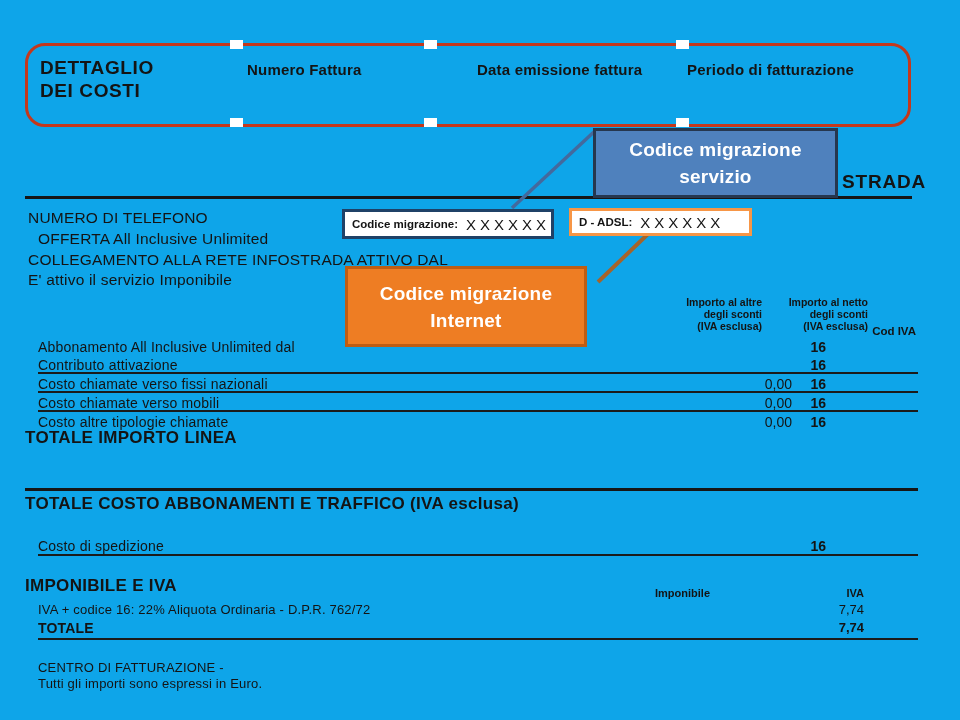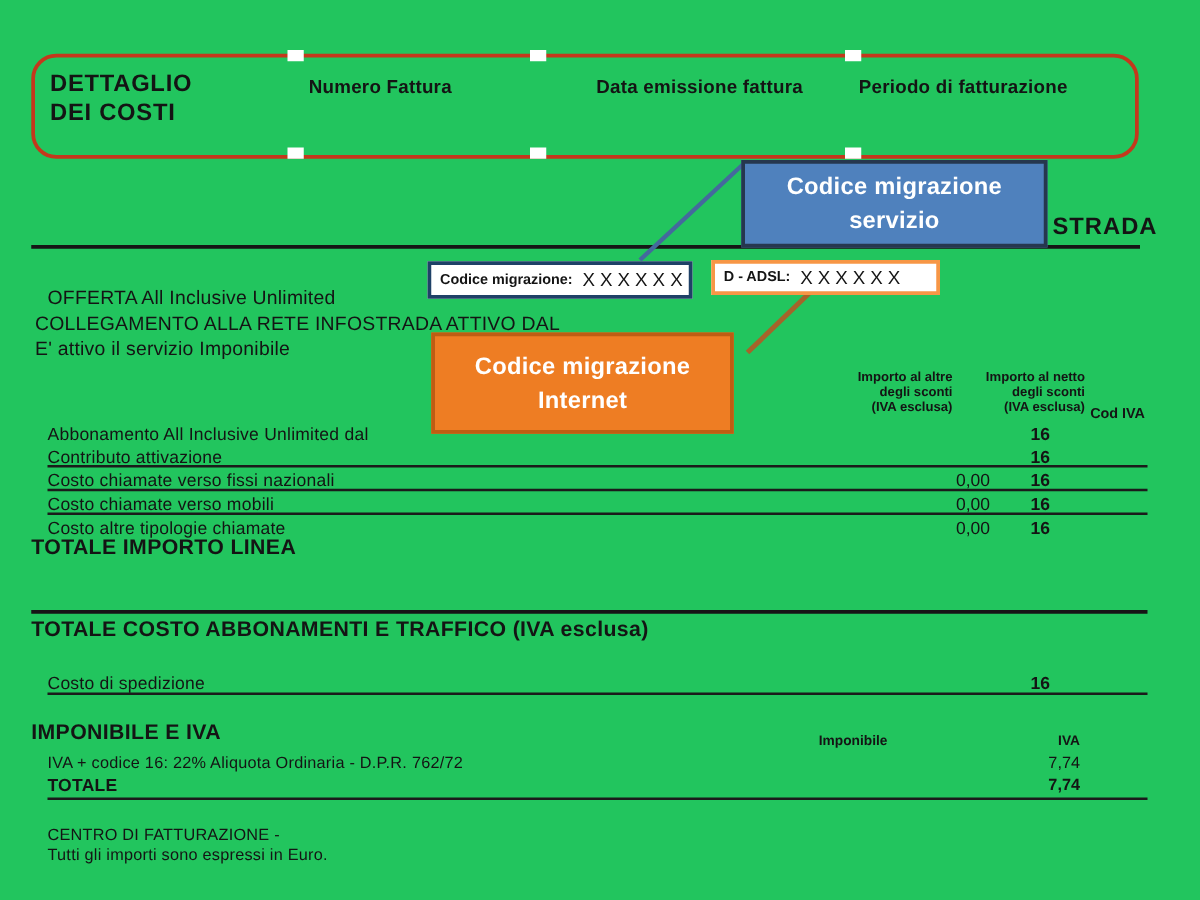--- a/index.html
+++ b/index.html
@@ -1,17 +1,17 @@
 <!DOCTYPE html>
 <html style="--red-border: #C4381C; --blue-callout-fill: #4F81BD; --blue-callout-border: #26374E; --orange-callout-fill: #EE7D23; --orange-callout-border: #BE5D13; --blue-box-border: #1F4167; --orange-box-border: #F79646; --blue-connector: #44699D; --orange-connector: #A5642A;"><head>
 <meta charset="utf-8">
 <style>
   html,body{margin:0;padding:0;background:#ffffff;}
   #canvas{
-    position:relative;width:960px;height:720px;background:#22c55e;overflow:hidden;
+    position:relative;width:960px;height:720px;background:#0ea5e9;overflow:hidden;
     font-family:"Liberation Sans","DejaVu Sans",sans-serif;color:#141414;
   }
   
   .red-box{position:absolute;left:25px;top:43px;width:880px;height:78px;
     border:3px solid var(--red-border,#C4381C);border-radius:20px;z-index:0;}
   .gap{position:absolute;width:13px;height:9px;background:#fff;z-index:1;}
   .gt{top:40px}.gb{top:118px}
   .gx1{left:230px}.gx2{left:424px}.gx3{left:676px}
   .h-title{position:absolute;left:40px;top:56px;font-size:19px;font-weight:bold;
     line-height:23px;letter-spacing:.6px;z-index:1;}
@@ -42,21 +42,21 @@
     background:var(--orange-callout-fill,#EE7D23);border:3px solid var(--orange-callout-border,#BE5D13);}
   
   .colh{position:absolute;top:296px;font-size:10.5px;font-weight:bold;line-height:12px;
     text-align:right;z-index:1;}
   .ch-lordo{right:198px}.ch-netto{right:92px}
   .ch-codiva{position:absolute;top:325px;right:44px;font-size:11.5px;font-weight:bold;z-index:1;}
   
   .row{position:absolute;left:0;width:884px;height:18px;z-index:1;font-size:14px;}
   .row .lbl{position:absolute;left:38px;letter-spacing:.2px;}
   .row .net{position:absolute;right:92px;}
-  .row .civ{position:absolute;right:44px;font-weight:bold;}
+  .row .civ{position:absolute;right:58px;font-weight:bold;}
   .r1{top:339px}.r2{top:357px}.r3{top:376px}.r4{top:395px}.r5{top:414px}
   .hline{position:absolute;left:38px;width:880px;height:2px;background:#1b1b1b;z-index:1;}
   .u1{top:372px}.u2{top:391px}.u3{top:410px}
   .bold-head{position:absolute;left:25px;font-size:17px;font-weight:bold;letter-spacing:.3px;z-index:1;}
   .tot-linea{top:428px}
   .thick-line{position:absolute;left:25px;top:488px;width:893px;height:3px;background:#161616;z-index:1;}
   .tot-costo{top:494px}
   .sped{top:538px}
   .sped-line{top:554px}
   .imp-iva{top:576px}
@@ -89,20 +89,21 @@
     <div>DETTAGLIO</div>
     <div>DEI COSTI</div>
   </div>
   <div class="h-field f1">Numero Fattura</div>
   <div class="h-field f2">Data emissione fattura</div>
   <div class="h-field f3">Periodo di fatturazione</div>
 
   <div class="sec-title sec-right">STRADA</div>
   <div class="sec-rule"></div>
 
+  <div class="line l1">NUMERO DI TELEFONO</div>
   <div class="line l2">OFFERTA All Inclusive Unlimited</div>
   <div class="line l3">COLLEGAMENTO ALLA RETE INFOSTRADA ATTIVO DAL</div>
   <div class="line l4">E' attivo il servizio Imponibile</div>
 
   <svg class="connectors">
     <line x1="596" y1="130" x2="512" y2="208" stroke="var(--blue-connector,#44699D)" stroke-width="3.5"></line>
     <line x1="648" y1="234" x2="598" y2="282" stroke="var(--orange-connector,#A5642A)" stroke-width="4"></line>
   </svg>
 
   <div class="code-box cb-blue">

